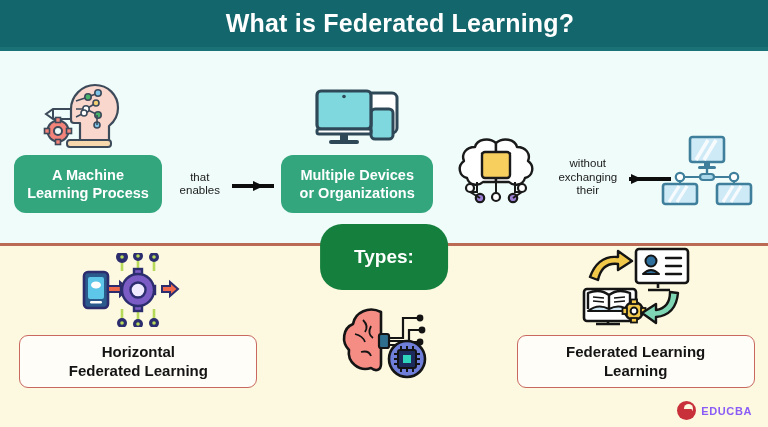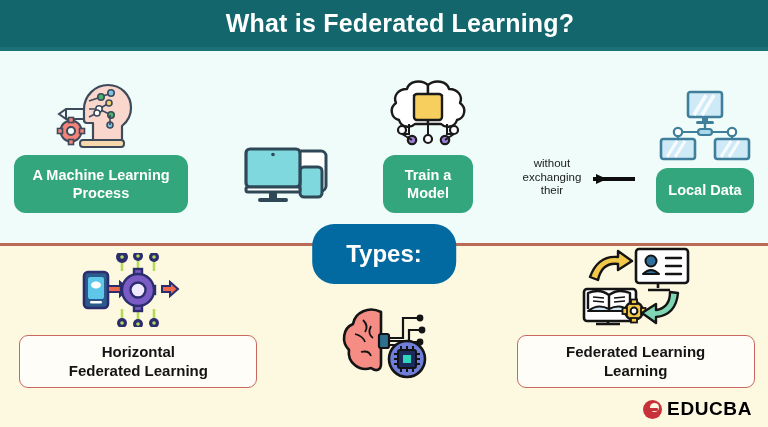--- a/index.html
+++ b/index.html
@@ -67,21 +67,21 @@
     background: #33a67e;
     border-radius: 12px;
     color: #ffffff;
     font-size: 14.5px;
     font-weight: bold;
     line-height: 1.25;
     text-align: center;
     padding: 11px 12px;
     display: flex; align-items: center; justify-content: center;
   }
-  .pill-1 { width: 174px; height: 58px; }
+  .pill-1 { width: 148px; height: 58px; }
   .pill-2 { width: 152px; height: 58px; }
   .pill-3 { width: 90px;  height: 58px; }
   .pill-4 { width: 98px;  height: 45px; }
 
   
   .connector {
     display: flex;
     flex-direction: row;
     align-items: center;
     justify-content: flex-end;
@@ -116,26 +116,26 @@
 
   
   .divider {
     position: absolute; left: 0; top: 243px;
     width: 768px; height: 3px;
     background: #bb6a55;
   }
   .types-badge {
     position: absolute; left: 50%; top: 224px;
     transform: translateX(-50%);
-    background: #0369a1;
+    background: #15803d;
     border-radius: 22px;
     color: #ffffff;
-    font-size: 24px;
+    font-size: 19px;
     font-weight: bold;
-    padding: 16px 34px;
+    padding: 22px 34px;
     z-index: 5;
     white-space: nowrap;
   }
 
   
   .types-section {
     position: absolute; left: 0; top: 246px;
     width: 768px; height: 181px;
     background: #fdf8e0;
   }
@@ -196,22 +196,22 @@
   .logo-mark::before {
     content: "";
     position: absolute;
     width: 11px; height: 3.5px;
     background: #c8313a;
     left: 4px; top: 8px;
     z-index: 2;
     border-radius: 1px;
   }
   .logo-text {
-    color: #000000;
-    font-size: 19px;
+    color: #8b5cf6;
+    font-size: 11px;
     font-weight: bold;
     letter-spacing: 0.6px;
   }
   svg { display: block; }
 </style>
 </head>
 <body>
 
 <div class="poster">
 
@@ -248,33 +248,43 @@
               <rect x="15.5" y="60.5" width="5" height="5"></rect>
               <rect x="4.5" y="49.5" width="5" height="5"></rect>
               <rect x="26.5" y="49.5" width="5" height="5"></rect>
             </g>
           </svg>
         </div>
         <div class="pill pill-1">A Machine
 Learning Process</div>
       </div>
 
+      <div class="connector">
+        <div class="connector-label">that
+enables</div>
+        <div class="arrow">
+          <div class="shaft"></div>
+            <div class="head"></div>
+        </div>
+      </div>
 
       <div class="flow-node">
         <div class="flow-icon">
           <svg width="96" height="66" viewBox="0 0 96 66">
             <rect x="58" y="10" width="30" height="40" rx="5" fill="#ffffff" stroke="#2f4858" stroke-width="3"></rect>
             <rect x="62" y="26" width="22" height="30" rx="4" fill="#7fd8dd" stroke="#2f4858" stroke-width="3"></rect>
             <rect x="8" y="8" width="54" height="38" rx="4" fill="#7fd8dd" stroke="#2f4858" stroke-width="3.2"></rect>
             <circle cx="35" cy="13.5" r="1.8" fill="#2f4858"></circle>
             <rect x="8" y="46" width="54" height="5" rx="2" fill="#ffffff" stroke="#2f4858" stroke-width="3"></rect>
             <rect x="31" y="51" width="8" height="7" fill="#2f4858"></rect>
             <rect x="20" y="57" width="30" height="4" rx="2" fill="#2f4858"></rect>
           </svg>
         </div>
+        <div class="pill pill-2">Multiple Devices
+or Organizations</div>
       </div>
 
 
       <div class="flow-node">
         <div class="flow-icon">
           <svg width="90" height="72" viewBox="0 0 90 72">
             <path d="M45 8 C38 2 26 4 24 12 C15 12 10 19 13 26 C6 31 8 41 16 43 C18 50 27 52 32 47 L45 47 Z" fill="#ffffff" stroke="#1a1a1a" stroke-width="2.4" stroke-linejoin="round"></path>
             <path d="M45 8 C52 2 64 4 66 12 C75 12 80 19 77 26 C84 31 82 41 74 43 C72 50 63 52 58 47 L45 47 Z" fill="#ffffff" stroke="#1a1a1a" stroke-width="2.4" stroke-linejoin="round"></path>
             <path d="M30 18 q6 3 4 9 M60 18 q-6 3 -4 9" fill="none" stroke="#1a1a1a" stroke-width="1.8"></path>
             <rect x="31" y="17" width="28" height="26" rx="3" fill="#f7cf5f" stroke="#1a1a1a" stroke-width="2.4"></rect>
@@ -282,22 +292,20 @@
               <path d="M26 47 L26 57 L20 57 M26 47 L26 52 M64 47 L64 57 L70 57 M45 47 L45 60"></path>
             </g>
             <circle cx="19" cy="53" r="4" fill="#ffffff" stroke="#1a1a1a" stroke-width="2.2"></circle>
             <circle cx="71" cy="53" r="4" fill="#ffffff" stroke="#1a1a1a" stroke-width="2.2"></circle>
             <circle cx="45" cy="62" r="4" fill="#ffffff" stroke="#1a1a1a" stroke-width="2.2"></circle>
             <circle cx="29" cy="63" r="4.2" fill="#9c7fd4" stroke="#1a1a1a" stroke-width="2.2"></circle>
             <circle cx="62" cy="63" r="4.2" fill="#9c7fd4" stroke="#1a1a1a" stroke-width="2.2"></circle>
             <path d="M19 57 L29 63 M71 57 L62 63" stroke="#1a1a1a" stroke-width="2"></path>
           </svg>
         </div>
-        <div class="pill pill-3">Train a
-Model</div>
       </div>
 
       <div class="connector">
         <div class="connector-label">without
 exchanging
 their</div>
         <div class="arrow">
           <div class="shaft"></div>
             <div class="head"></div>
         </div>
@@ -315,21 +323,20 @@
             <path d="M40 42 L22 42 M54 42 L72 42" stroke="#3f7f9c" stroke-width="2.2"></path>
             <circle cx="20" cy="42" r="4.2" fill="#ffffff" stroke="#3f7f9c" stroke-width="2.2"></circle>
             <circle cx="74" cy="42" r="4.2" fill="#ffffff" stroke="#3f7f9c" stroke-width="2.2"></circle>
             <path d="M20 46 L20 50 M74 46 L74 50" stroke="#3f7f9c" stroke-width="2.2"></path>
             <rect x="3" y="49" width="34" height="20" rx="2.5" fill="#cfeaf7" stroke="#3f7f9c" stroke-width="2.6"></rect>
             <path d="M9 67 L19 51 M17 67 L27 51" stroke="#ffffff" stroke-width="3.2" opacity="0.85"></path>
             <rect x="57" y="49" width="34" height="20" rx="2.5" fill="#cfeaf7" stroke="#3f7f9c" stroke-width="2.6"></rect>
             <path d="M63 67 L73 51 M71 67 L81 51" stroke="#ffffff" stroke-width="3.2" opacity="0.85"></path>
           </svg>
         </div>
-        <div class="pill pill-4">Local Data</div>
       </div>
 
     </div>
   </div>
 
   <div class="divider"></div>
   <div class="types-badge">Types:</div>
 
   <div class="types-section">
     <div class="types-row">

